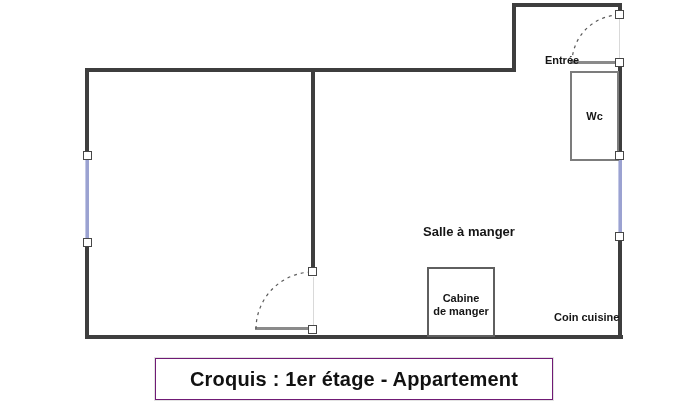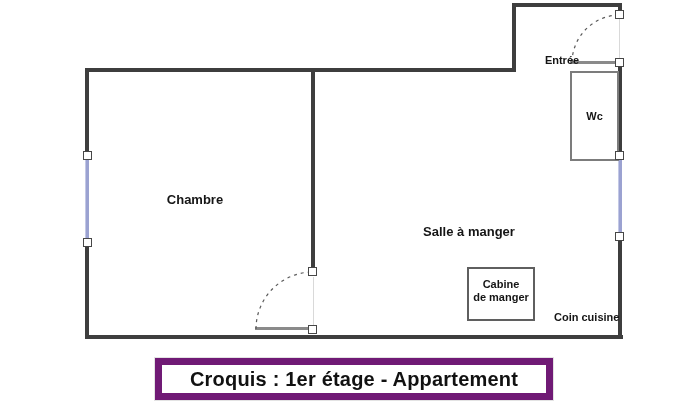--- a/index.html
+++ b/index.html
@@ -41,28 +41,27 @@
     position: absolute;
     left: 570px; top: 71px; width: 49px; height: 90px;
     border: 2px solid #7c7c7c;
     box-sizing: border-box;
     background: #ffffff;
     z-index: 2;
     display: flex; align-items: center; justify-content: center;
   }
   .shower-box {
     position: absolute;
-    left: 427px; top: 267px; width: 68px; height: 54px;
+    left: 427px; top: 267px; width: 68px; height: 70px;
     border: 2px solid #5f5f5f;
     box-sizing: border-box;
     background: #ffffff;
     z-index: 4;
     text-align: center;
-    padding-top: 9px;
-    margin-left: 40px;
+    padding-top: 23px;
   }
 
   
   .room-label {
     position: absolute;
     color: #151515;
     font-weight: 700;
     text-align: center;
     z-index: 5;
     white-space: nowrap;
@@ -77,21 +76,21 @@
     position: absolute;
     left: 0; top: 0; width: 700px; height: 409px;
     z-index: 3;
     pointer-events: none;
   }
 
   
   .title-box {
     position: absolute;
     left: 155px; top: 358px; width: 398px; height: 42px;
-    border: 7px solid #701a75;
+    border: 1px solid #701a75;
     box-shadow: 0 0 0 1px #e3e3e3;
     box-sizing: border-box;
     background: #ffffff;
     display: flex; align-items: center; justify-content: center;
   }
   .title-text {
     font-size: 20px;
     font-weight: 700;
     color: #111111;
     letter-spacing: 0.2px;
@@ -140,21 +139,20 @@
 
   <div class="wc-box">
     <span class="room-label lbl-11" style="position:static;">Wc</span>
   </div>
 
   <div class="shower-box">
     <div class="line">Cabine</div>
     <div class="line">de manger</div>
   </div>
 
-  <div class="room-label lbl-13" style="left:150px; top:192px; width:90px;">Chambre</div>
   <div class="room-label lbl-13" style="left:409px; top:188px; width:120px;margin-top:36px;">Salle à manger</div>
   <div class="room-label lbl-11" style="left:536px; top:28px; width:52px;margin-top:26px;">Entrée</div>
   <div class="room-label lbl-11" style="left:554px; top:311px; width:62px;">Coin cuisine</div>
 
   <div class="title-box">
     <span class="title-text">Croquis : 1er étage - Appartement</span>
   </div>
 
 </div>
 

